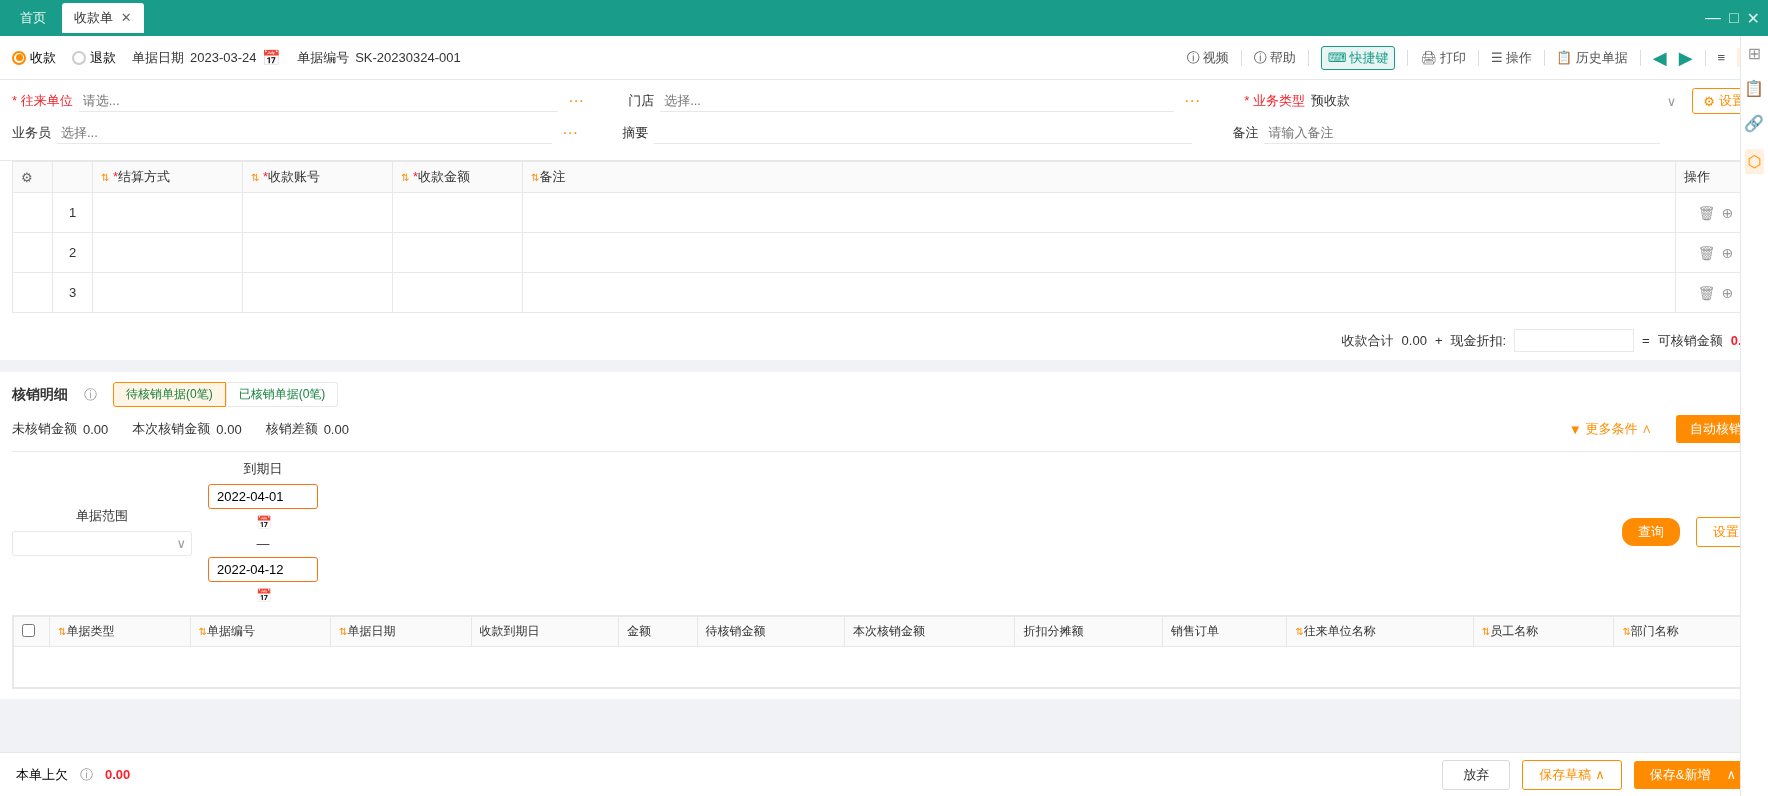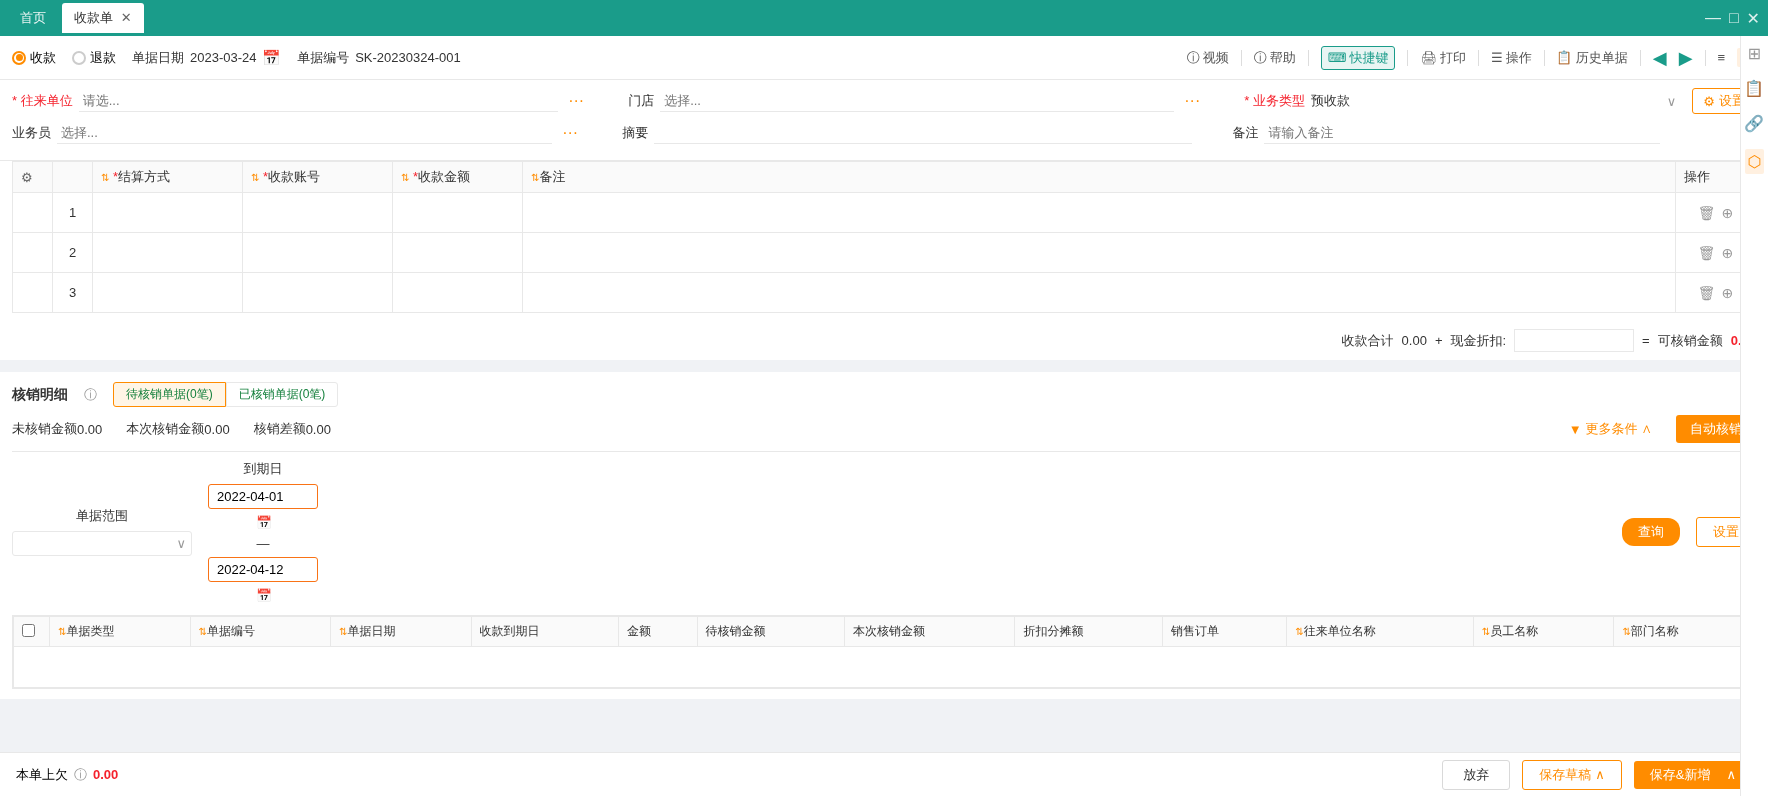--- a/index.html
+++ b/index.html
@@ -106,21 +106,21 @@
     .reconcile-tab {
       padding: 3px 12px; border: 1px solid #e8e8e8; cursor: pointer;
       color: #15803d; background: #fff; font-size: 12px;
     }
     .reconcile-tab:first-child { border-radius: 3px 0 0 3px; }
     .reconcile-tab:last-child { border-radius: 0 3px 3px 0; }
     .reconcile-tab.active { background: #fff5e6; border-color: #ff8c00; }
     .info-icon { color: #999; cursor: pointer; }
 
     .reconcile-stats { display: flex; gap: 24px; align-items: center; margin-bottom: 8px; }
-    .stat-item { display: flex; align-items: center; }
+    .stat-item { display: flex; gap: 6px; align-items: center; }
     .stat-label { color: #333; }
     .stat-value { color: #333; font-weight: 500; }
     .stat-spacer { flex: 1; }
     .filter-btn { display: flex; align-items: center; gap: 4px; color: #ff8c00; cursor: pointer; }
     .auto-reconcile-btn {
       background: #ff8c00; color: white; border: none; padding: 5px 14px;
       border-radius: 3px; cursor: pointer;
     }
 
     
@@ -163,21 +163,21 @@
       border: 1px solid #e8e8e8; padding: 6px 8px; height: 36px;
     }
     .checkbox-cell { width: 36px; text-align: center; }
 
     
     .bottom-bar {
       position: fixed; bottom: 0; left: 0; right: 0; height: 44px;
       background: #fff; border-top: 1px solid #e8e8e8;
       display: flex; align-items: center; padding: 0 16px; gap: 12px;
     }
-    .bottom-amount { display: flex; align-items: center; gap: 6px; }
+    .bottom-amount { display: flex; align-items: center; gap: 12px; }
     .bottom-spacer { flex: 1; }
     .btn-discard {
       background: #fff; color: #333; border: 1px solid #d9d9d9; padding: 5px 20px;
       border-radius: 3px; cursor: pointer;
     }
     .btn-save-draft {
       background: #fff; color: #ff8c00; border: 1px solid #ff8c00; padding: 5px 16px;
       border-radius: 3px; cursor: pointer; display: flex; align-items: center; gap: 4px;
     }
     .btn-save-new {

